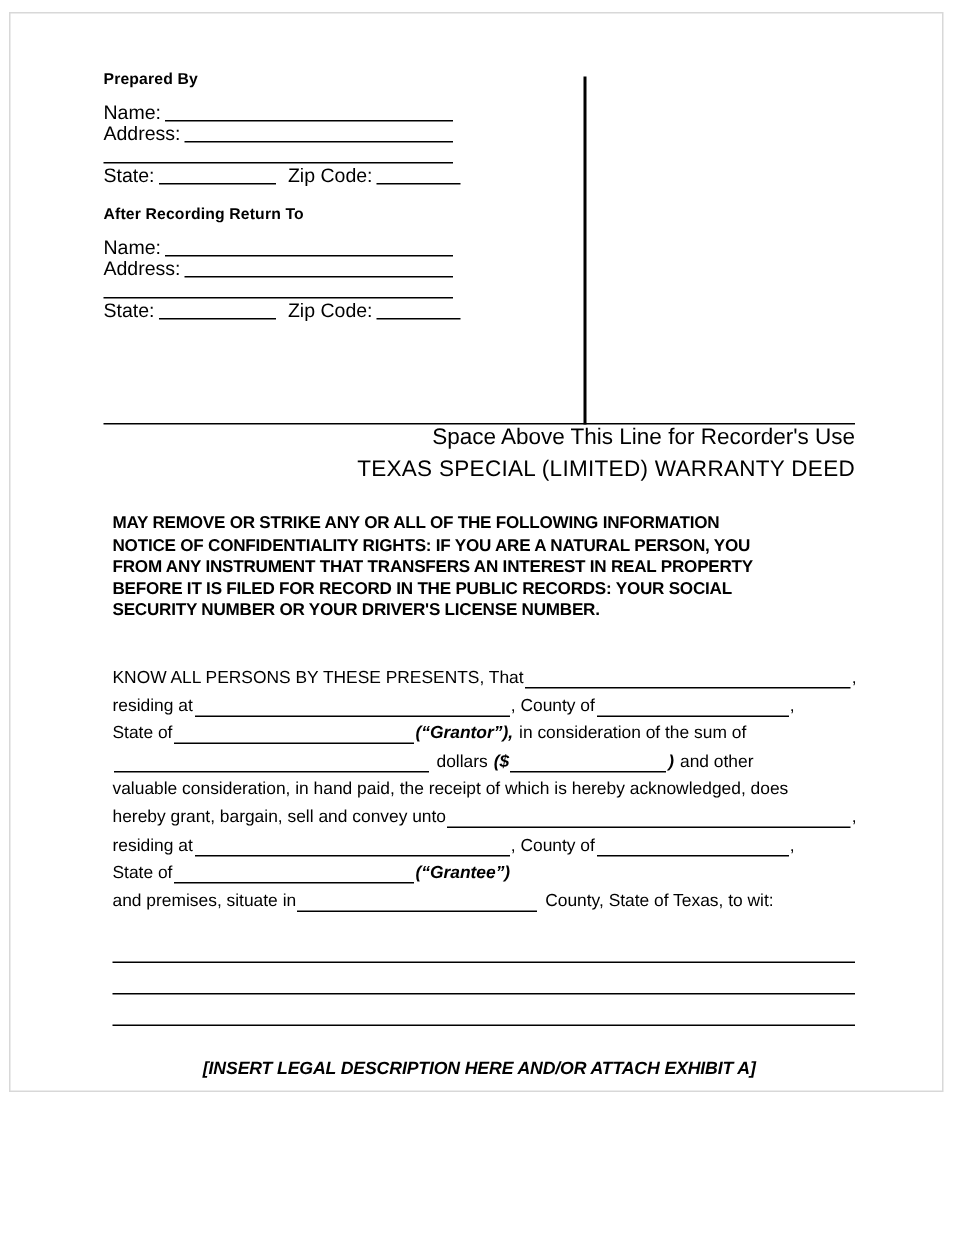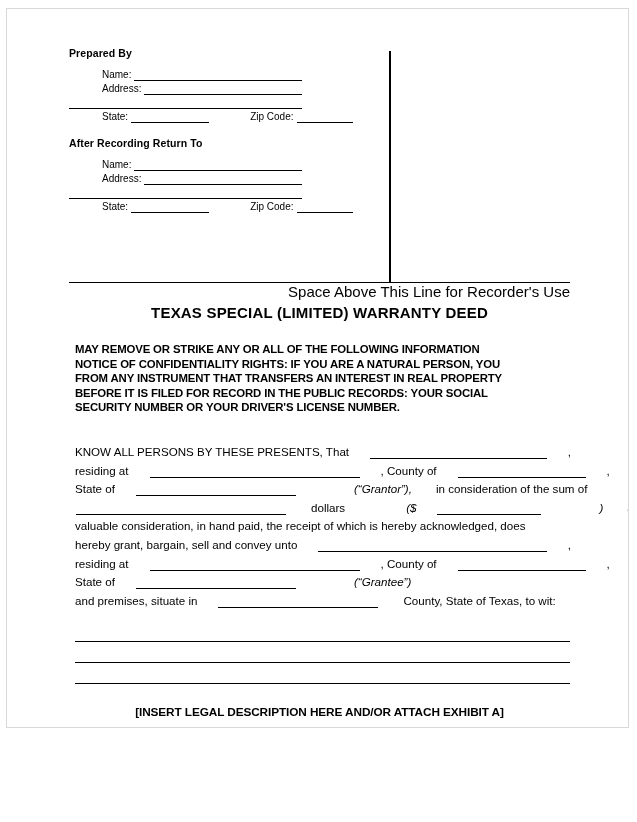--- a/index.html
+++ b/index.html
@@ -60,25 +60,24 @@
     line-height: 12px;
   }
 
   .field-row {
     display: flex;
     align-items: flex-end;
     height: 13px;
     margin-bottom: 1px;
   }
   .field-label {
-    font-size: 10px;
+    font-size: 13px;
     line-height: 12px;
     white-space: nowrap;
     padding-right: 3px;
-    margin-left: 33px;
   }
   .field-rule {
     flex: 1 1 auto;
     border-bottom: 1.4px solid #000;
     height: 11px;
   }
   .field-rule.fixed-zip {
     flex: 0 0 56px;
   }
   .field-rule.fixed-state {
@@ -109,23 +108,23 @@
     font-size: 15px;
     line-height: 13px;
   }
 
   
   .deed-title {
     position: absolute;
     left: 62px;
     top: 294px;
     width: 501px;
-    text-align: center;
+    text-align: right;
     font-size: 15px;
-    font-weight: bold;
+    font-weight: normal;
     line-height: 19px;
     letter-spacing: 0.2px;
   }
 
   
   .notice {
     position: absolute;
     left: 68px;
     top: 333px;
     width: 496px;
@@ -142,24 +141,23 @@
     top: 434px;
     width: 496px;
     font-size: 11.6px;
     line-height: 18.6px;
   }
   .body-text .ln {
     display: flex;
     align-items: flex-end;
     height: 18.6px;
     white-space: nowrap;
-    gap: 20px;
   }
   .body-text .t { flex: 0 0 auto; }
-  .body-text .bi { font-weight: normal; font-style: italic; margin-left: 37px; }
+  .body-text .bi { font-weight: bold; font-style: italic; }
   .rule {
     flex: 1 1 auto;
     border-bottom: 1.3px solid #000;
     height: 13px;
     min-width: 10px;
     align-self: center;
     margin: 0 1px;
   }
   .rule.w104 { flex: 0 0 104px; }
   .rule.w128 { flex: 0 0 128px; }
@@ -179,20 +177,21 @@
   }
 
   .legal-instruction {
     position: absolute;
     left: 62px;
     top: 696px;
     width: 501px;
     text-align: center;
     font-size: 11.8px;
     font-weight: bold;
+    font-style: italic;
     line-height: 15px;
     letter-spacing: -0.1px;
   }
 
   
   .watermark {
     position: absolute;
     left: 70px;
     top: 757px;
     width: 90px;

